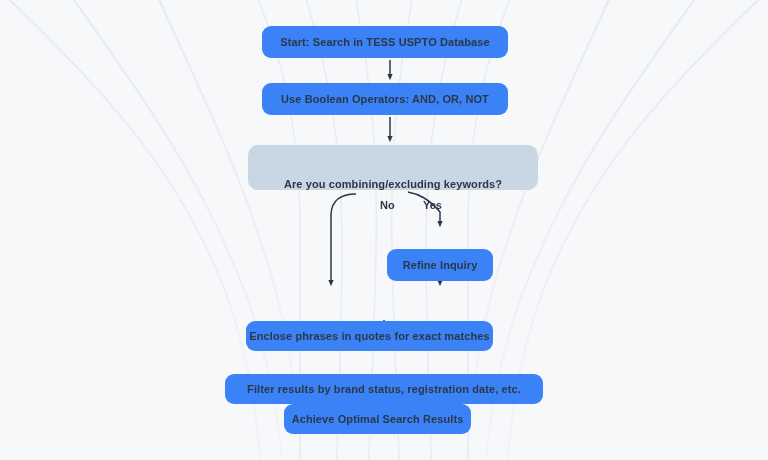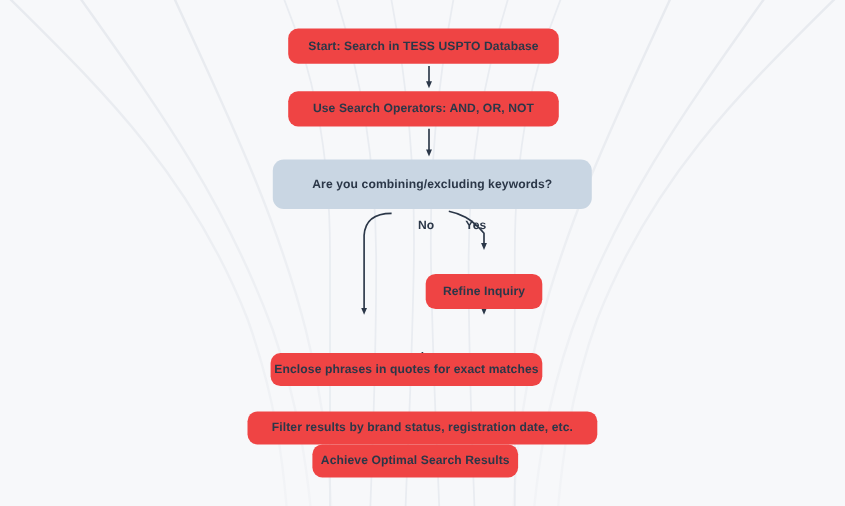--- a/index.html
+++ b/index.html
@@ -46,31 +46,32 @@
     pointer-events: none;
   }
 
   .node {
     position: absolute;
     box-sizing: border-box;
     display: flex;
     align-items: center;
     justify-content: center;
     border-radius: 9px;
-    background: #ef4444;
+    background: #3b82f6;
     color: #2b3748;
     font-size: 11px;
     font-weight: bold;
     letter-spacing: 0.1px;
     white-space: nowrap;
   }
 
   .node.decision {
     background: #c9d6e3;
     border-radius: 10px;
+    align-items: flex-end;
   }
 
   .edge-label {
     position: absolute;
     color: #2b3748;
     font-size: 11px;
     font-weight: bold;
     white-space: nowrap;
   }
 </style>
@@ -125,21 +126,21 @@
         <path d="M 356 194 C 344 194, 332 198, 331 214 L 331 283"></path>
         <path d="M 408 192 C 418 194, 428 198, 440 212 L 440 224"></path>
       </g>
     </svg>
 
     <div class="node" style="left:262px; top:26px; width:246px; height:32px;">
       <span>Start: Search in TESS USPTO Database</span>
     </div>
 
     <div class="node" style="left:262px; top:83px; width:246px; height:32px;">
-      <span>Use Search Operators: AND, OR, NOT</span>
+      <span>Use Boolean Operators: AND, OR, NOT</span>
     </div>
 
     <div class="node decision" style="left:248px; top:145px; width:290px; height:45px;">
       <span>Are you combining/excluding keywords?</span>
     </div>
 
     <div class="node" style="left:387px; top:229px; width:106px; height:32px;margin-top:20px;">
       <span>Refine Inquiry</span>
     </div>
 

